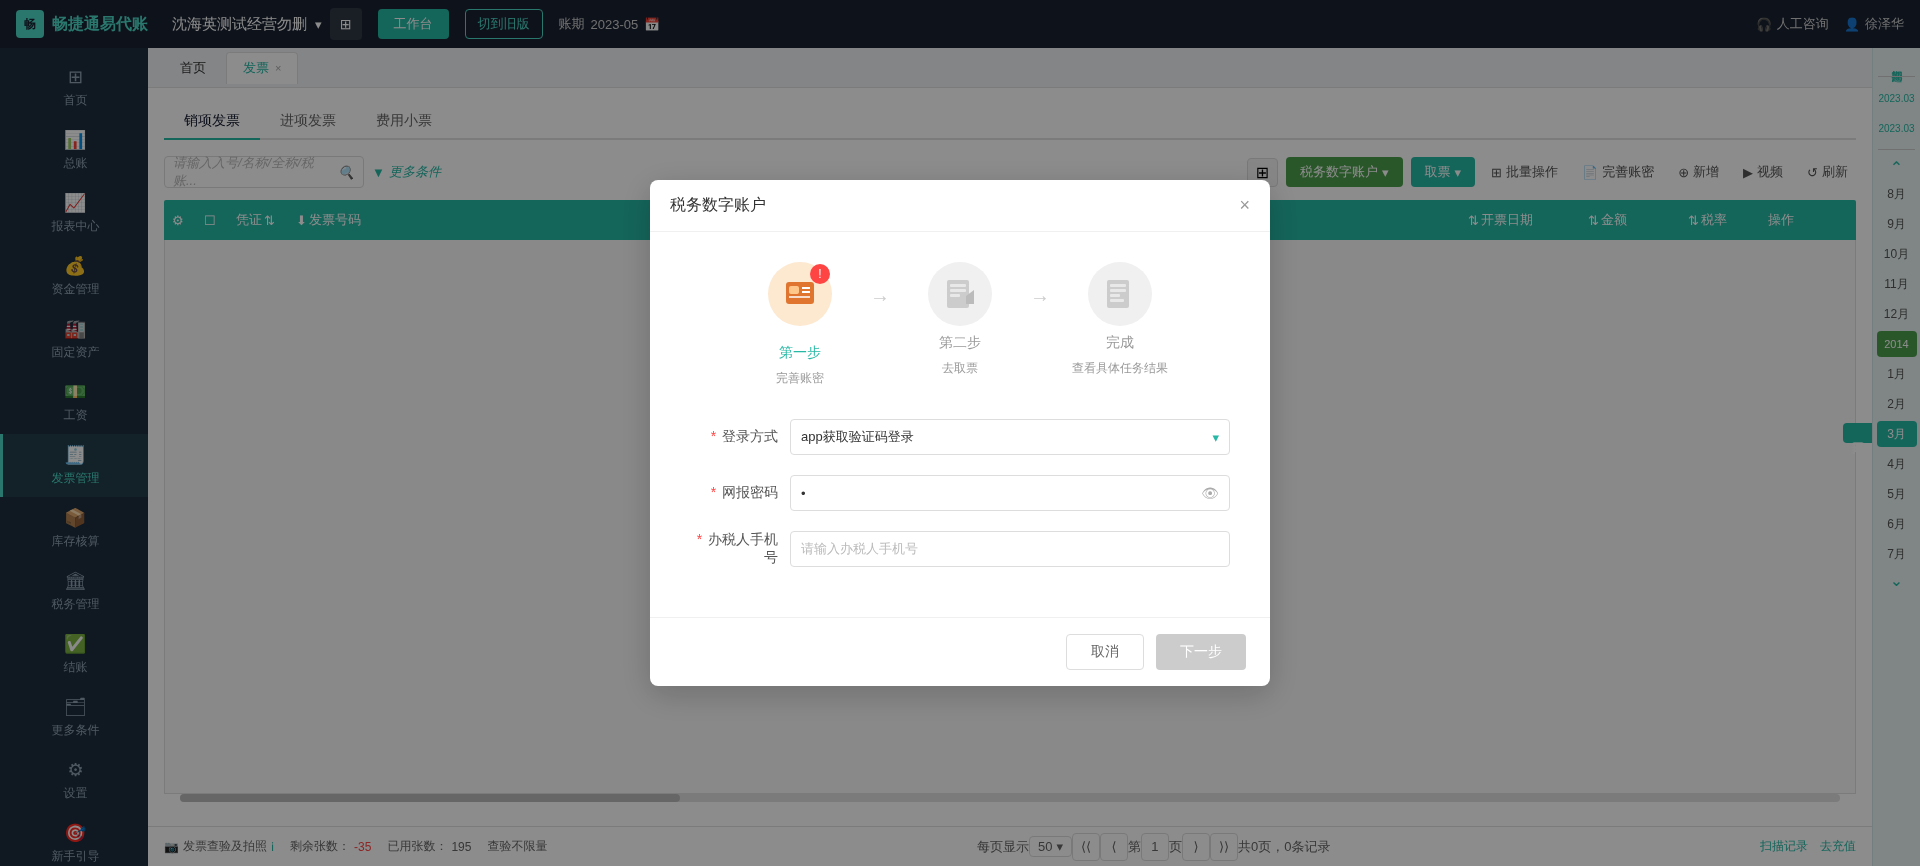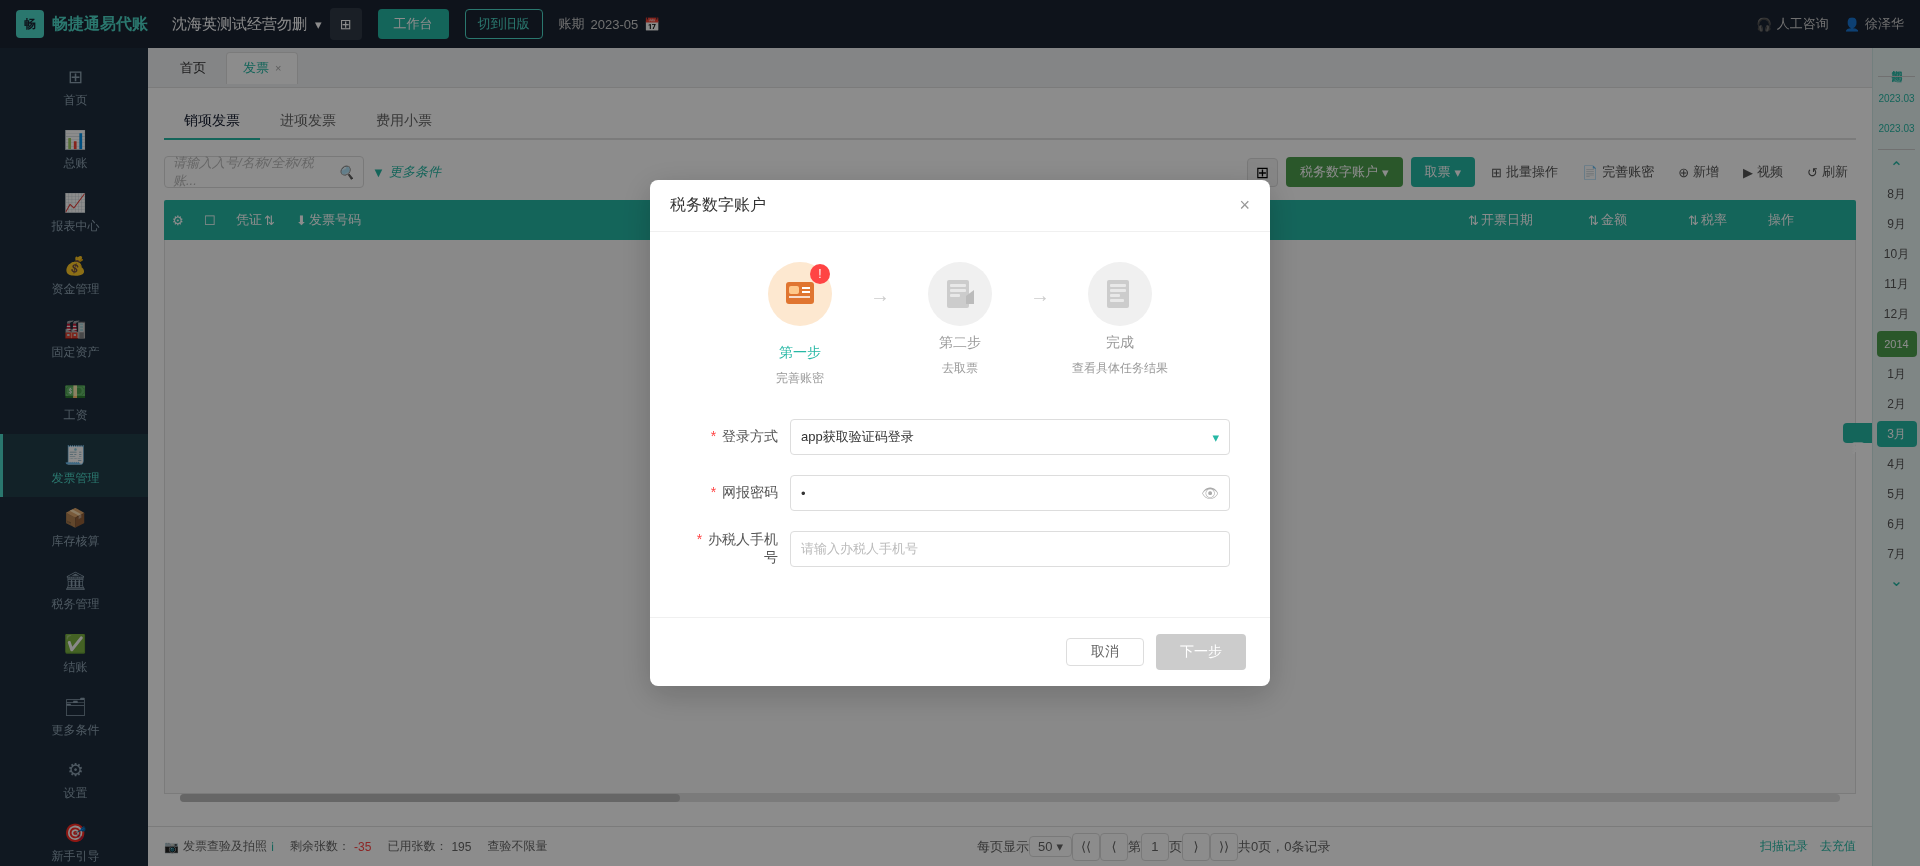--- a/index.html
+++ b/index.html
@@ -276,21 +276,21 @@
       background: #fff;
     }
     .form-input.placeholder-text { color: #bbb; }
     .eye-icon { color: #aaa; font-size: 14px; cursor: pointer; }
     .modal-footer {
       padding: 16px 24px;
       display: flex; align-items: center; justify-content: flex-end; gap: 12px;
       border-top: 1px solid #f0f0f0;
     }
     .btn-cancel {
-      height: 28px; padding: 0 24px;
+      height: 36px; padding: 0 24px;
       border: 1px solid #ddd; border-radius: 4px;
       font-size: 14px; color: #666; background: #fff; cursor: pointer;
     }
     .btn-next {
       height: 36px; padding: 0 24px;
       background: #ccc; border: none; border-radius: 4px;
       font-size: 14px; color: #fff; cursor: not-allowed;
     }
     .scrollbar-area {
       height: 8px; background: #e0e0e0;

